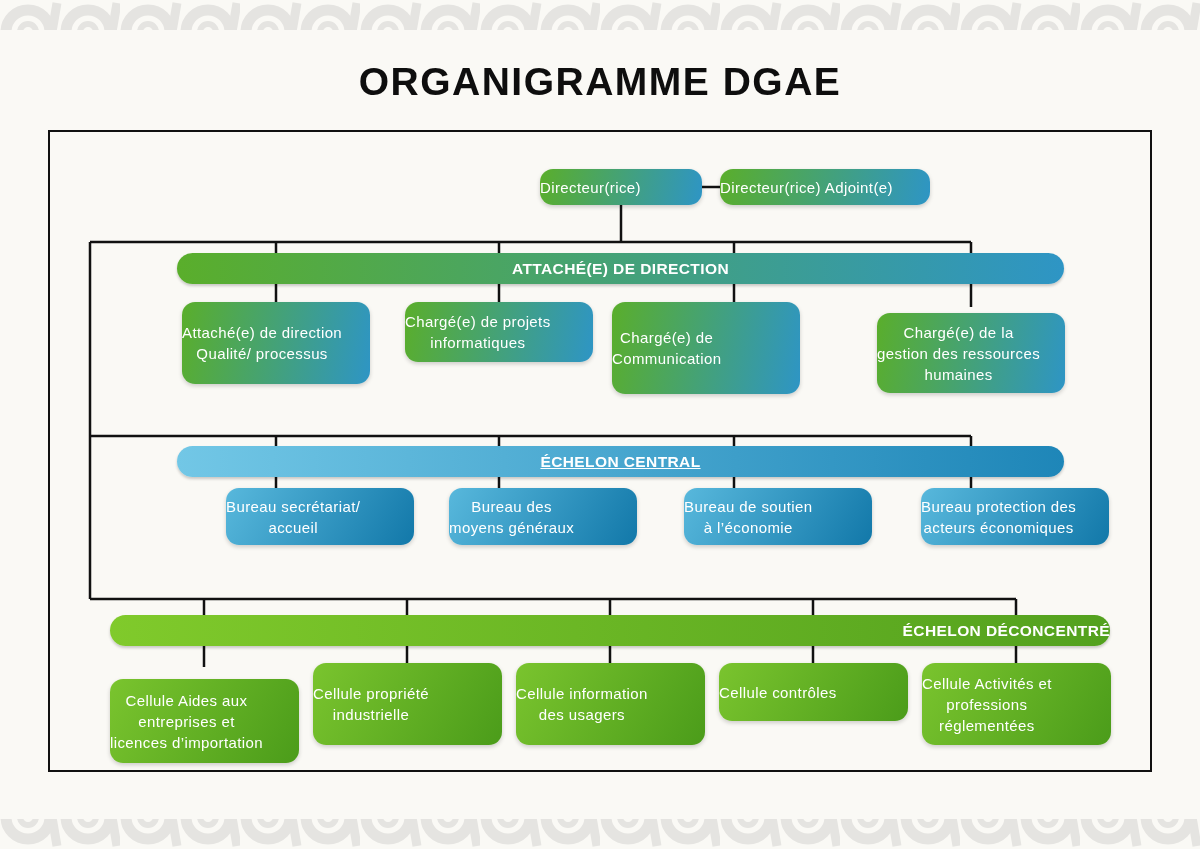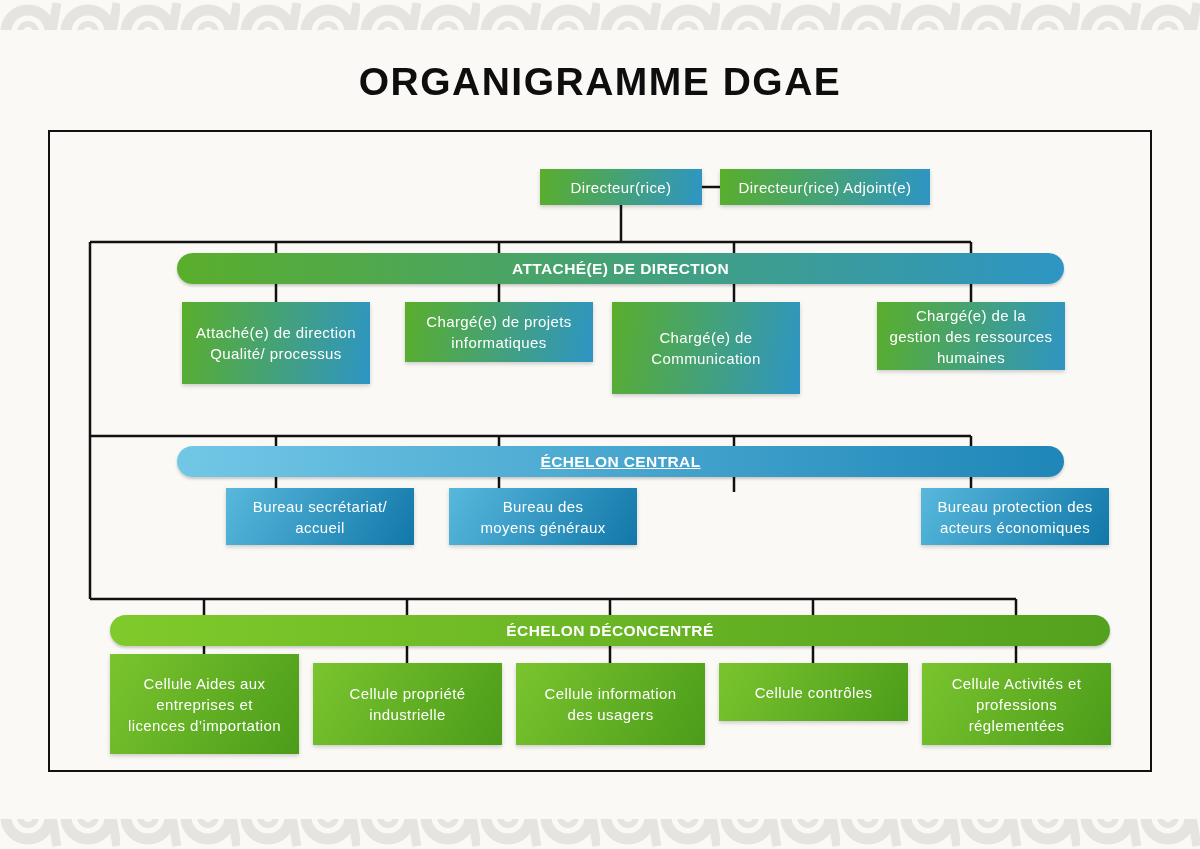--- a/index.html
+++ b/index.html
@@ -15,36 +15,36 @@
     position:absolute;top:60px;left:0;width:1200px;text-align:center;
     font-size:39px;font-weight:800;letter-spacing:1.5px;color:#0e0e0e;margin:0;
   }
   .frame{
     position:absolute;left:48px;top:130px;width:1100px;height:638px;
     border:2px solid #111;
   }
   .connectors{position:absolute;left:0;top:0;width:1100px;height:638px;}
   .connectors line{stroke:#111;stroke-width:2.5;}
   .node{
-    position:absolute;display:flex;align-items:center;justify-content:center;
-    color:#fff;text-align:center;box-shadow:0 2px 4px rgba(0,0,0,.18);
+    position:absolute;display:flex;align-items:center;justify-content:flex-start;
+    color:#fff;text-align:center;box-shadow:0 2px 4px rgba(0,0,0,.18);border-radius:13px;
   }
   .node span{white-space:pre-line;font-size:15px;line-height:1.4;letter-spacing:.4px;}
   .grad-gb{background:linear-gradient(100deg,#5aae2b 0%,#2e95c5 100%);}
   .grad-bl{background:linear-gradient(120deg,#58b8dc 0%,#1278a9 100%);margin-left:44px;}
   .grad-gr{background:linear-gradient(120deg,#7ac42e 0%,#4b9c1a 100%);}
   .bar{
     position:absolute;height:31px;border-radius:16px;
     display:flex;align-items:center;justify-content:center;
     color:#fff;box-shadow:0 2px 3px rgba(0,0,0,.2);
   }
   .bar span{font-size:15.5px;font-weight:700;letter-spacing:.4px;}
   .bar-gb{background:linear-gradient(90deg,#5aae2b 0%,#2e95c5 100%);}
   .bar-bl{background:linear-gradient(90deg,#72c7e6 0%,#1e86b8 100%);text-decoration:underline;}
-  .bar-gr{background:linear-gradient(90deg,#80ca2b 0%,#53a11e 100%);}
+  .bar-gr{background:linear-gradient(90deg,#80ca2b 0%,#53a11e 100%);justify-content:flex-end;}
 </style>
 </head>
 <body>
 
 <svg class="band band-top">
   <defs>
     <pattern id="tapa1" width="120" height="30" patternUnits="userSpaceOnUse">
       <g stroke="#e5e4e1" fill="none">
         <path d="M6,32 a22,22 0 0 1 44,0" stroke-width="11"></path>
         <path d="M20,32 a8,8 0 0 1 16,0" stroke-width="6"></path>
@@ -120,46 +120,50 @@
 Qualité/ processus</span>
   </div>
   <div class="node grad-gb" style="left:355px;top:170px;width:188px;height:60px">
     <span>Chargé(e) de projets
 informatiques</span>
   </div>
   <div class="node grad-gb" style="left:562px;top:170px;width:188px;height:92px">
     <span>Chargé(e) de
 Communication</span>
   </div>
-  <div class="node grad-gb" style="left:827px;top:170px;width:188px;height:68px">
+  <div class="node grad-gb" style="left:827px;top:181px;width:188px;height:80px">
     <span>Chargé(e) de la
 gestion des ressources
 humaines</span>
   </div>
 
   <div class="bar bar-bl" style="left:127px;top:314px;width:887px">
     <span>ÉCHELON CENTRAL</span>
   </div>
   <div class="node grad-bl" style="left:132px;top:356px;width:188px;height:57px">
     <span>Bureau secrétariat/
 accueil</span>
   </div>
   <div class="node grad-bl" style="left:355px;top:356px;width:188px;height:57px">
     <span>Bureau des
 moyens généraux</span>
   </div>
+  <div class="node grad-bl" style="left:590px;top:356px;width:188px;height:57px">
+    <span>Bureau de soutien
+à l’économie</span>
+  </div>
   <div class="node grad-bl" style="left:827px;top:356px;width:188px;height:57px">
     <span>Bureau protection des
 acteurs économiques</span>
   </div>
 
   <div class="bar bar-gr" style="left:60px;top:483px;width:1000px">
     <span>ÉCHELON DÉCONCENTRÉ</span>
   </div>
-  <div class="node grad-gr" style="left:60px;top:522px;width:189px;height:100px">
+  <div class="node grad-gr" style="left:60px;top:547px;width:189px;height:84px">
     <span>Cellule Aides aux
 entreprises et
 licences d’importation</span>
   </div>
   <div class="node grad-gr" style="left:263px;top:531px;width:189px;height:82px">
     <span>Cellule propriété
 industrielle</span>
   </div>
   <div class="node grad-gr" style="left:466px;top:531px;width:189px;height:82px">
     <span>Cellule information

